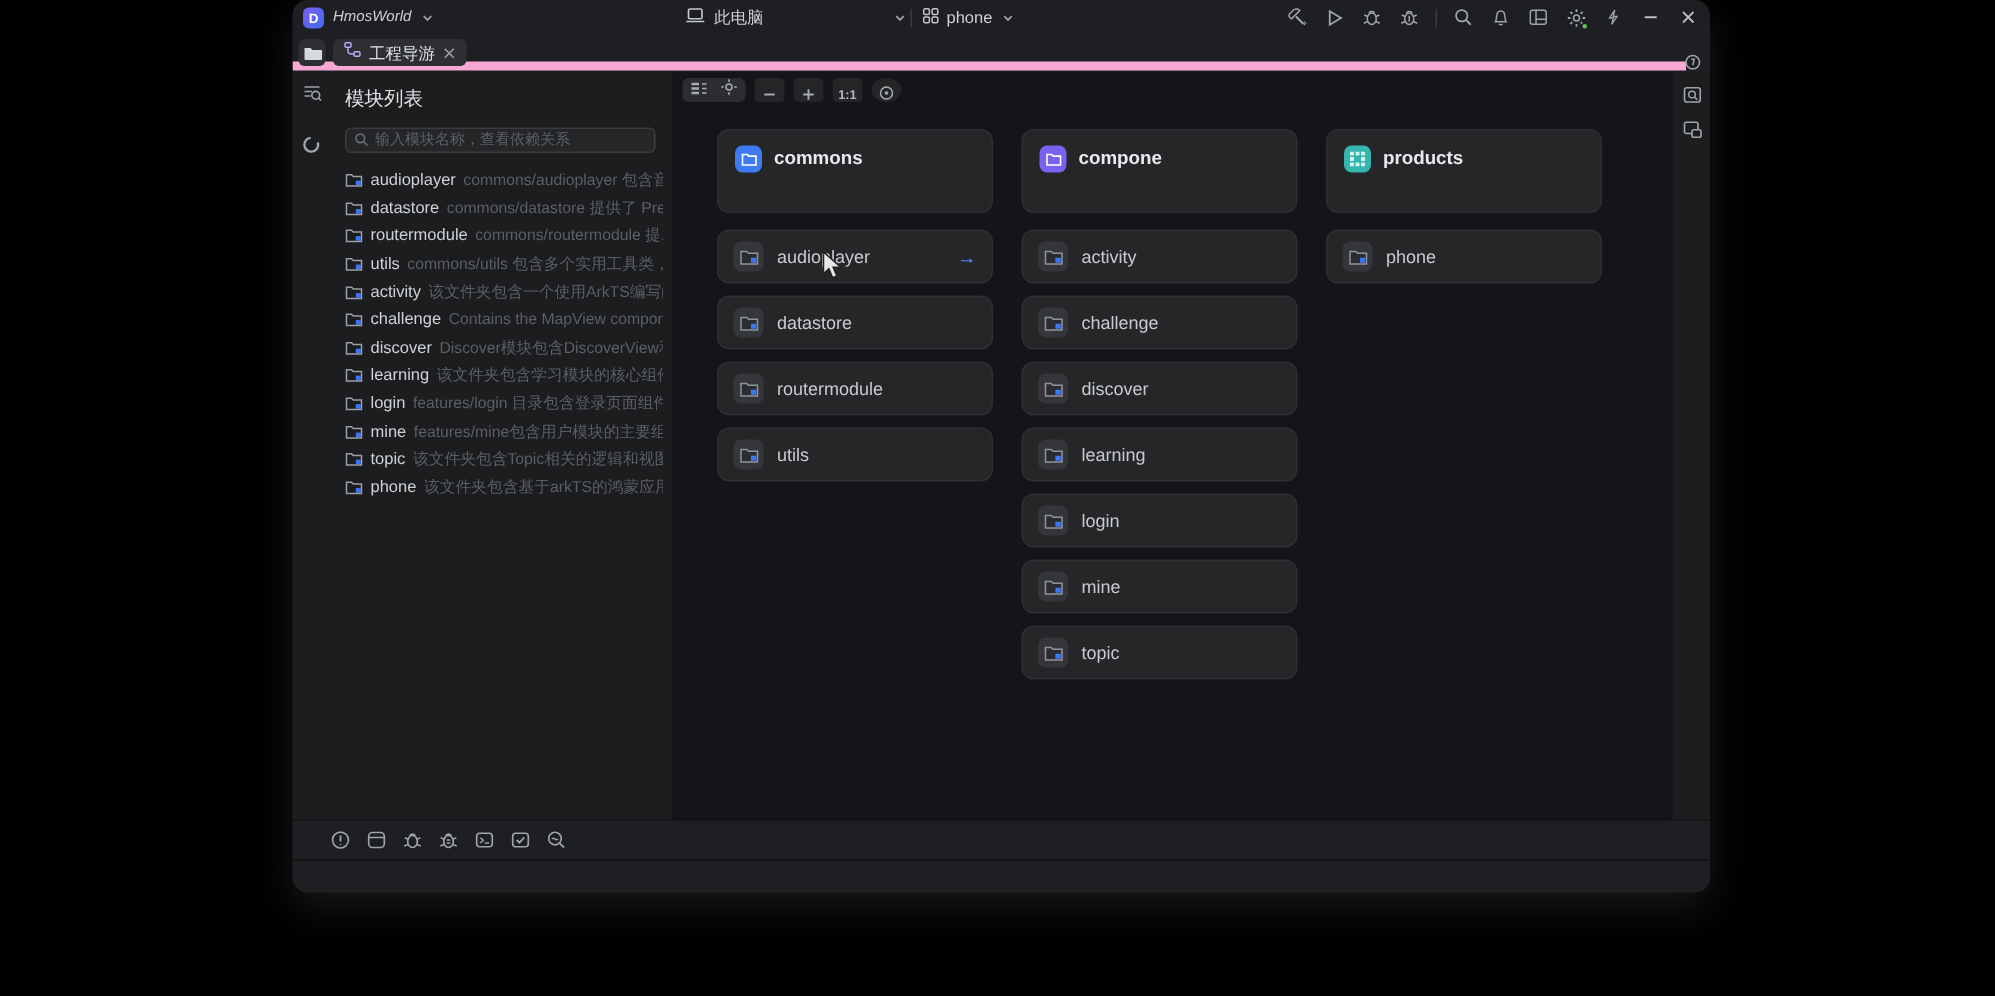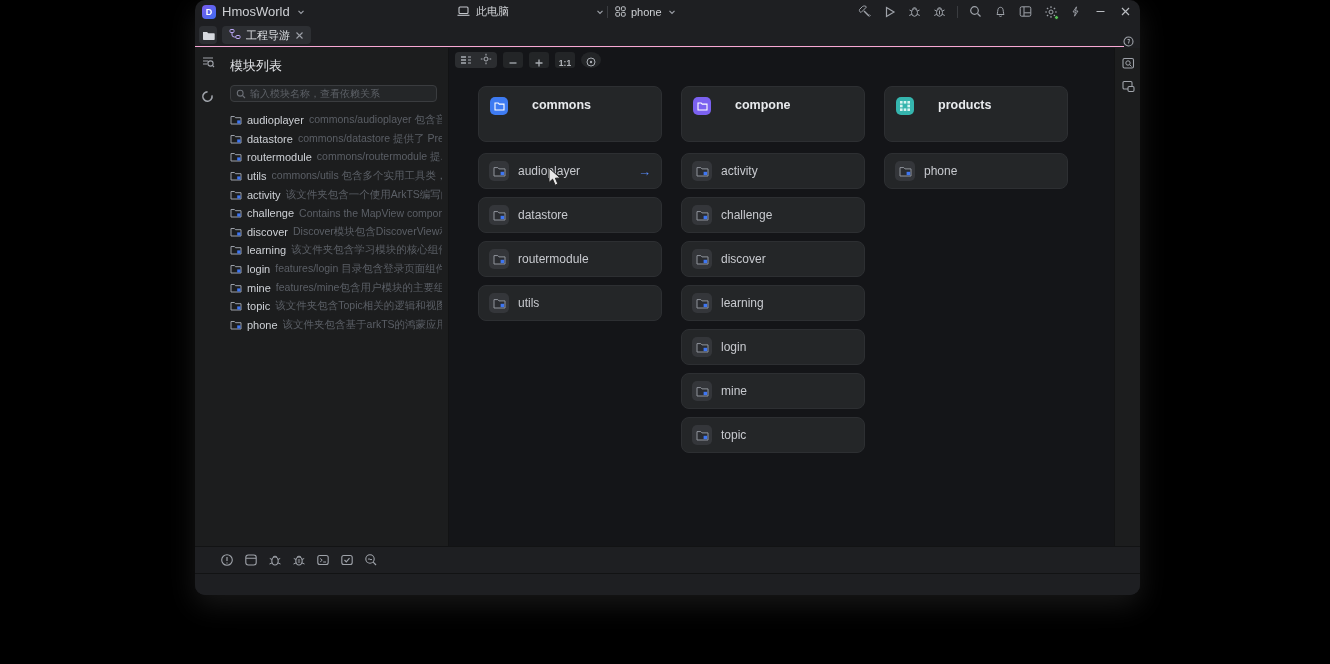--- a/index.html
+++ b/index.html
@@ -11,39 +11,39 @@
     background:#1e1f22; border-radius:10px;
     box-shadow:0 10px 28px rgba(150,150,150,.16); overflow:hidden; }
 
   
   .titlebar { position:absolute; left:0; top:0; right:0; height:23px;
     display:flex; align-items:center; }
   .tb-left { display:flex; align-items:center; gap:6px; padding-left:7px; }
   .app-icon { width:14px; height:14px; border-radius:4px;
     background:linear-gradient(135deg,#7b5cf0,#3f6df0); color:#fff; font-size:9px;
     font-weight:bold; display:flex; align-items:center; justify-content:center; }
-  .tb-title { font-size:13px; color:#ced0d4; }
+  .tb-title { font-size:10px; color:#ced0d4;font-style:italic; }
   .chev { display:inline-flex; }
   .tb-center { position:absolute; left:262px; top:0; height:23px; width:148px;
     display:flex; align-items:center; gap:6px;justify-content:flex-end; }
   .tb-center .spacer { flex:1; }
   .tb-label { font-size:11px; color:#ced0d4; }
   .tb-sep { width:1px; height:12px; background:#3a3c40; }
   .tb-phone { position:absolute; left:420px; top:0; height:23px;
     display:flex; align-items:center; gap:5px; }
   .tb-right { position:absolute; right:7px; top:0; height:23px;
     display:flex; align-items:center; gap:10px; }
   .ibtn { width:15px; height:15px; display:inline-flex; align-items:center;
     justify-content:center; position:relative; cursor:default; }
   .ibtn .dot { position:absolute; right:-1px; bottom:-1px; width:5px; height:5px;
     border-radius:50%; background:#57c454; border:1px solid #1e1f22; }
 
   
   .tabbar { position:absolute; left:0; top:23px; right:16px; height:24px;
-    border-bottom:1px solid #f9a8d4; }
+    border-bottom:6px solid #f9a8d4; }
   .proj-btn { position:absolute; left:4px; top:3px; width:18px; height:18px;
     border-radius:4px; background:#2d2f33; display:flex; align-items:center;
     justify-content:center; }
   .tab { position:absolute; left:27px; top:3px; height:18px; padding:0 7px;
     background:#2d2f33; border-radius:4px; display:flex; align-items:center; gap:5px; }
   .tab-label { font-size:11px; color:#dfe1e5; }
   .tab-close { color:#9da0a8; font-size:11px; line-height:1; display:inline-flex; }
 
   
   .leftstrip { position:absolute; left:0; top:48px; width:24px; bottom:49px;
@@ -77,21 +77,21 @@
   .pill { display:flex; align-items:center; gap:8px; background:#2b2d30;
     border-radius:4px; padding:2px 5px; height:16px; }
   .zbtn { width:20px; height:16px; display:flex; align-items:flex-end;
     justify-content:center; border-radius:3px; background:#232527; }
   .zoom-label { font-size:8.5px; font-weight:bold; color:#b4b7bc; }
 
   .canvas-cards { position:absolute; left:29px; top:38px; display:flex; gap:19px;
     align-items:flex-start; }
   .col { width:184px; display:flex; flex-direction:column; gap:8px; }
   .card { background:#242628; border:1px solid #2d2f32; border-radius:8px; }
-  .group-card { height:56px; padding:10px 11px; display:flex; gap:24px;
+  .group-card { height:56px; padding:10px 11px; display:flex; gap:8px;
     align-items:flex-start; margin-bottom:3px; }
   .gicon { width:18px; height:18px; border-radius:5px; display:flex;
     align-items:center; justify-content:center; flex:0 0 auto; }
   .glabel { font-size:12.5px; font-weight:bold; color:#e8eaed; margin-top:1px; }
   .item-card { height:36px; display:flex; align-items:center; gap:9px;
     padding:0 10px; }
   .iicon { width:20px; height:20px; border-radius:5px; background:#34363a;
     display:flex; align-items:center; justify-content:center; flex:0 0 auto; }
   .ilabel { font-size:12px; color:#c8cacf; flex:1 1 auto; }
   .arrow { font-size:13px; color:#5a8dff; flex:0 0 auto; }

